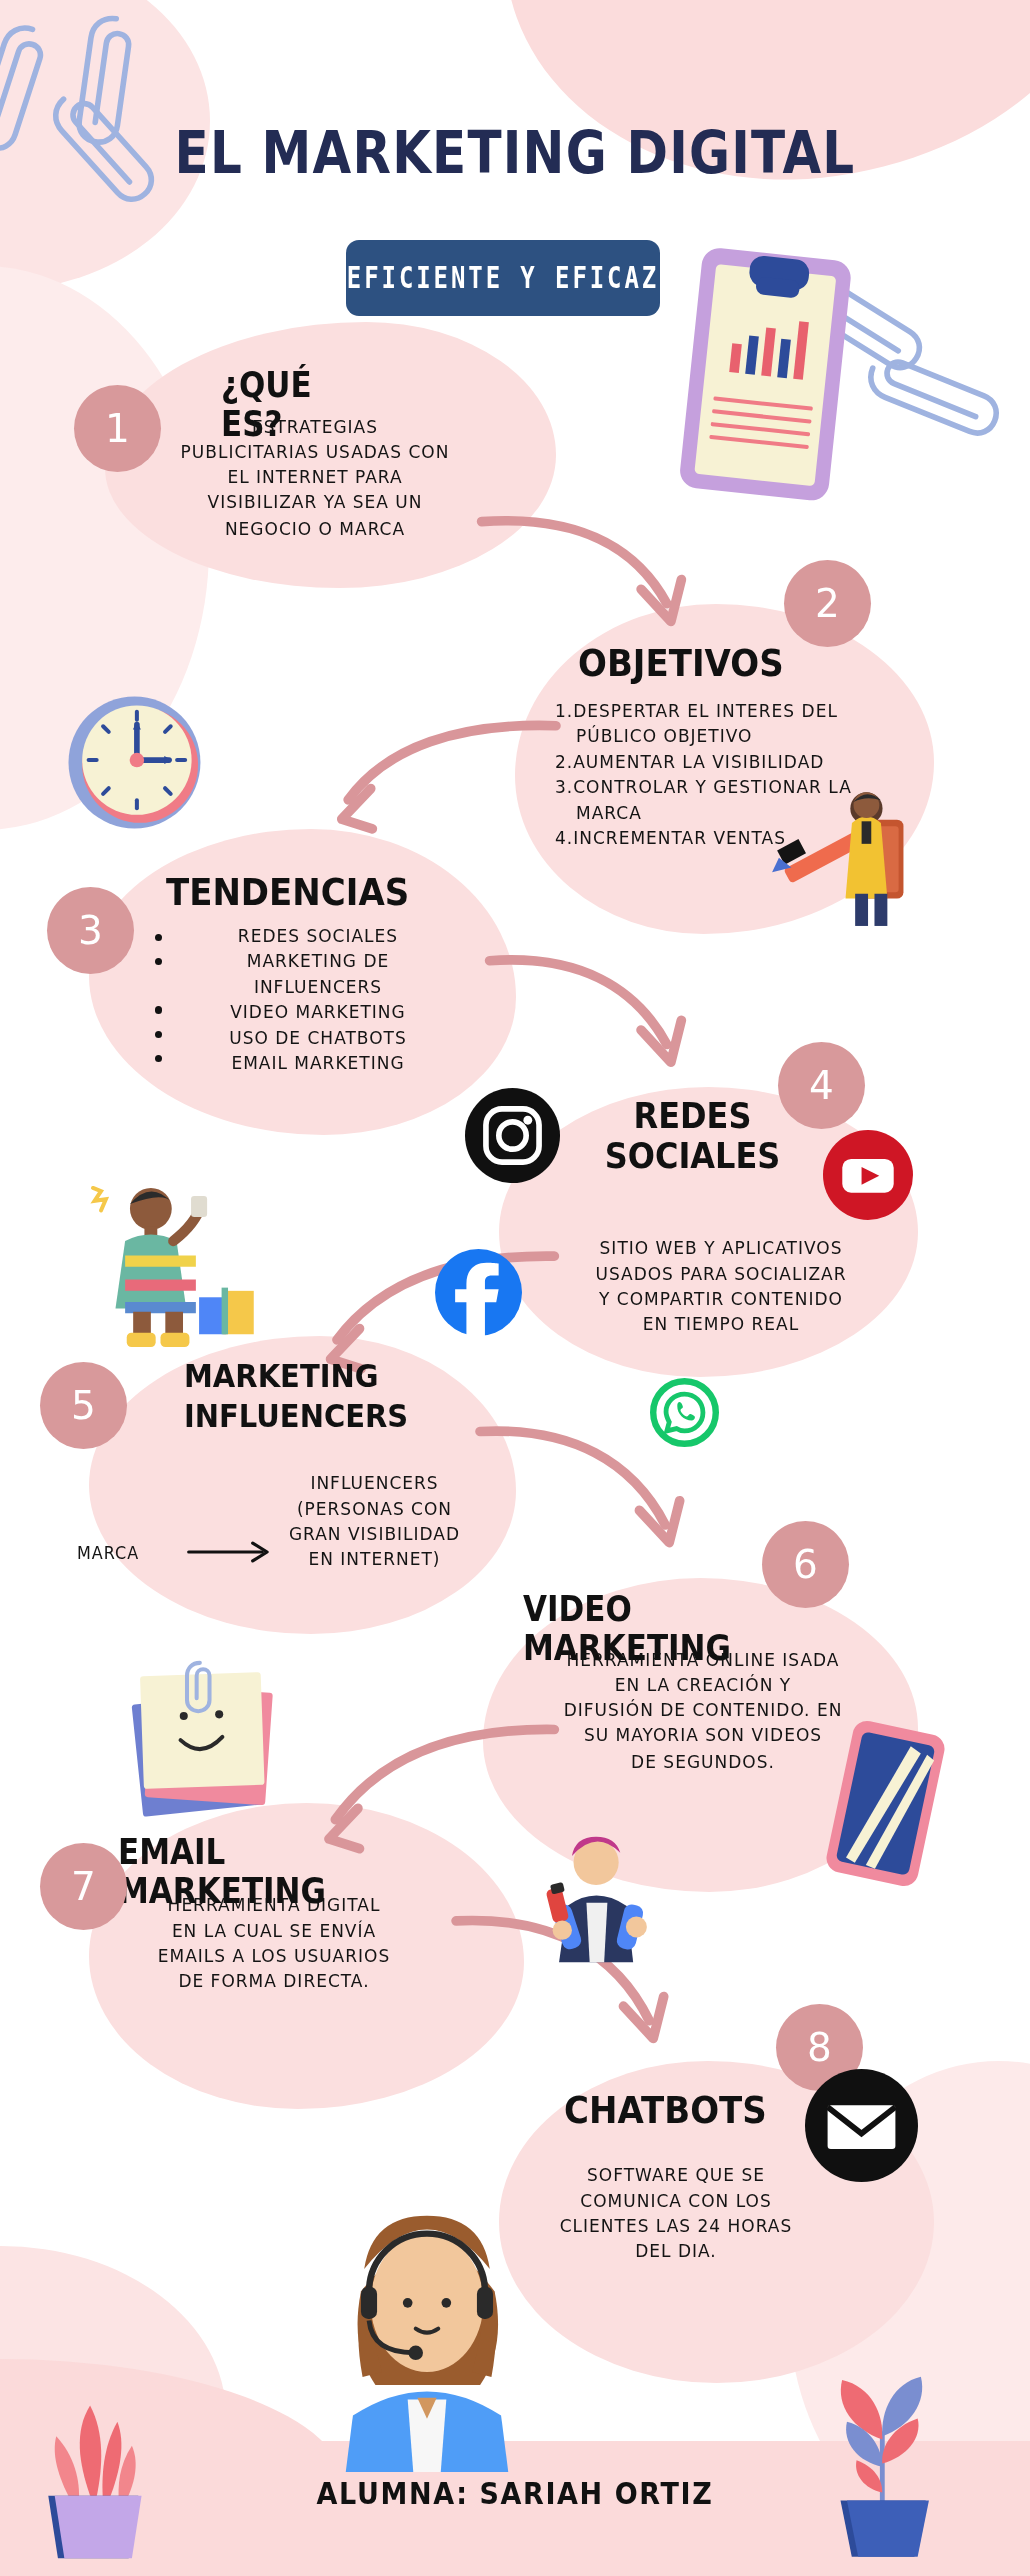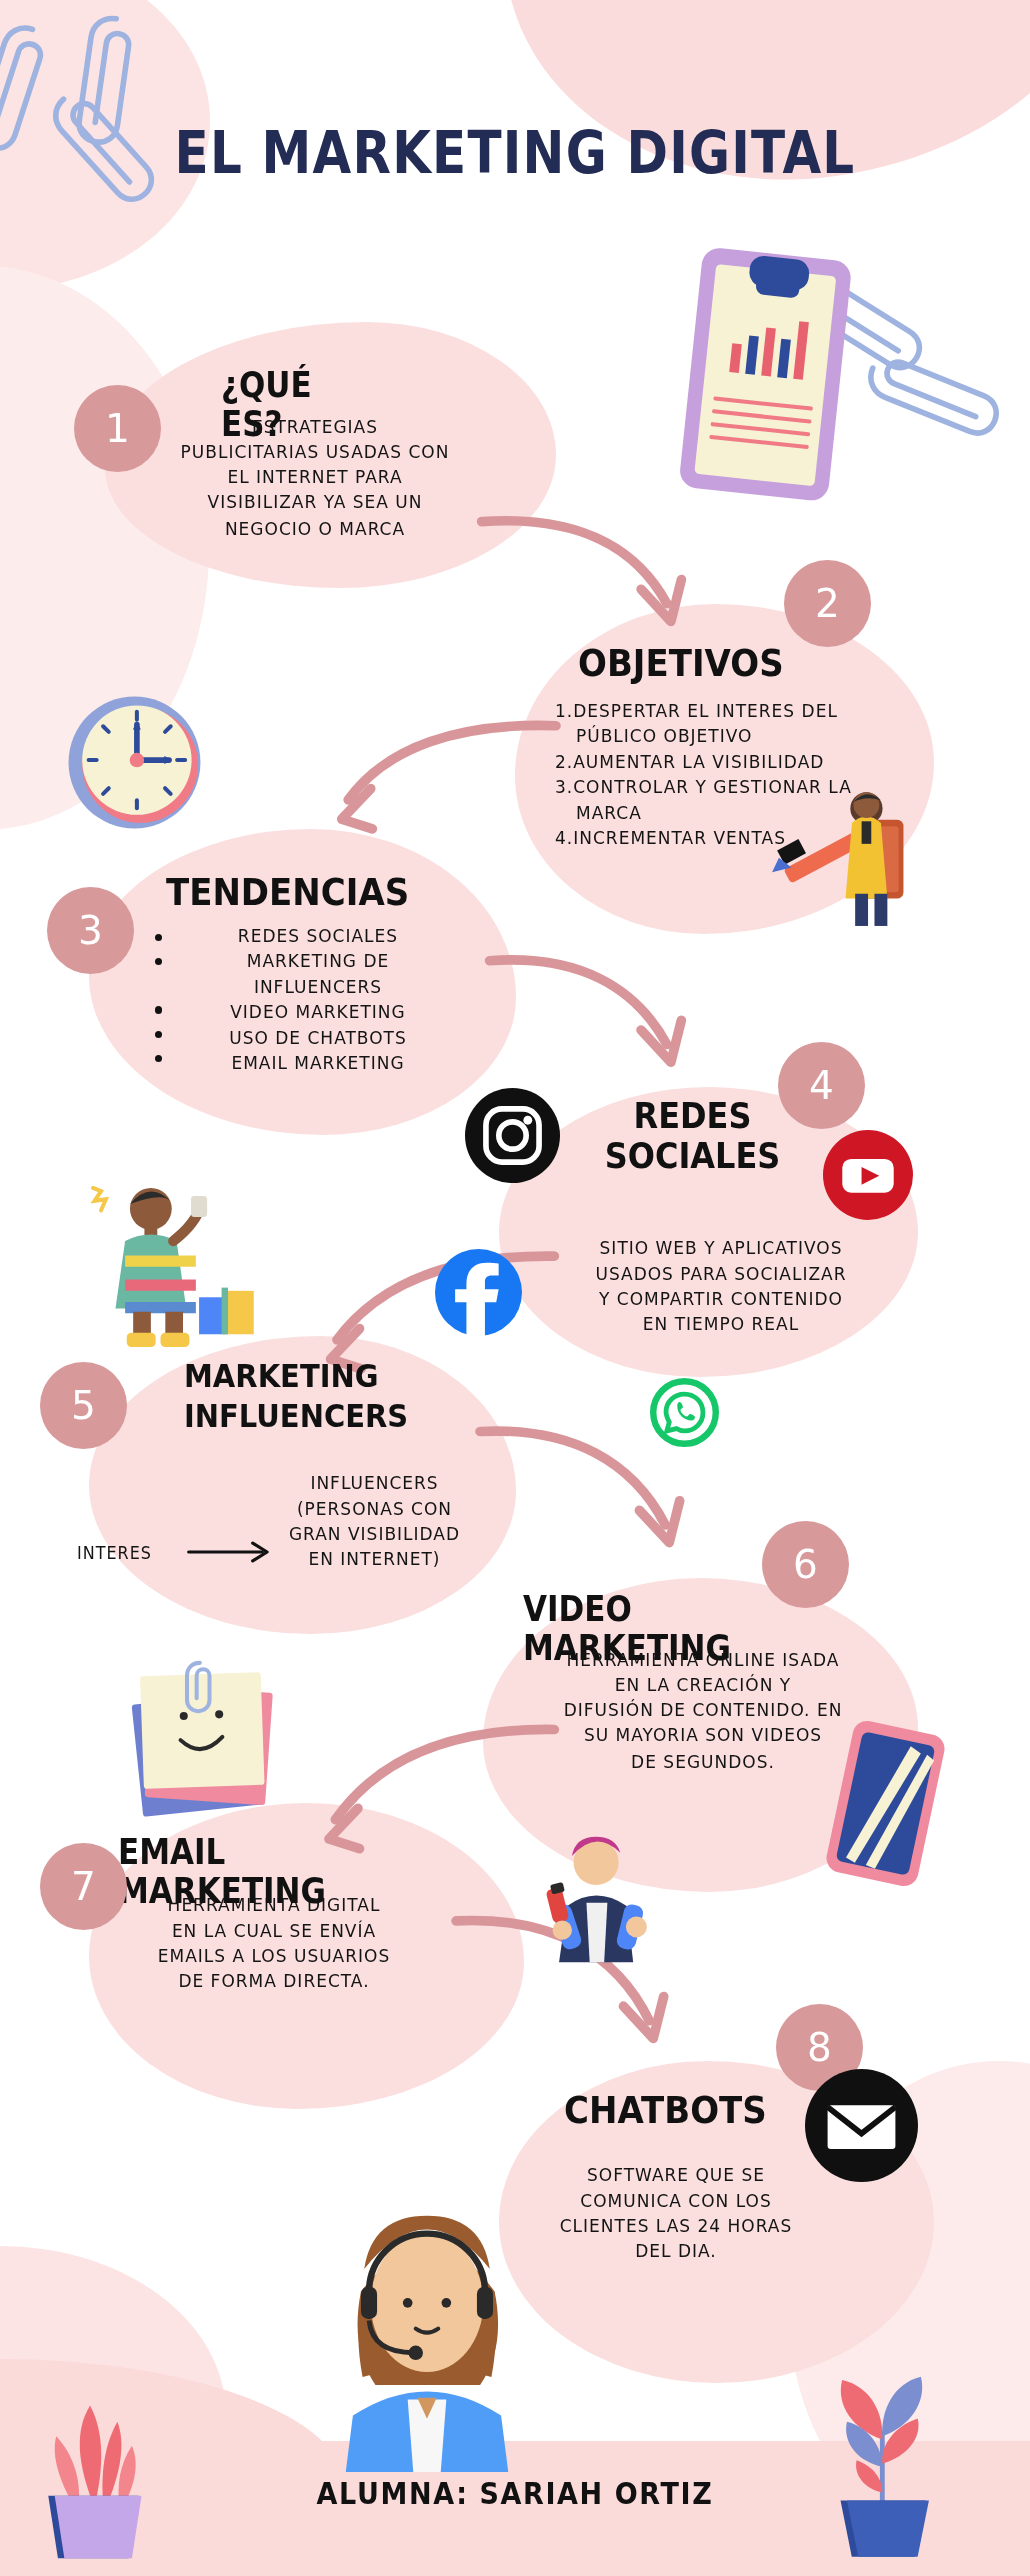--- a/index.html
+++ b/index.html
@@ -136,20 +136,23 @@
         <path d="M45 12 c-17 0 -28 12 -28 28 v114 c0 14 10 24 24 24 s24 -10 24 -24 V44 c0 -8 -6 -14 -14 -14 s-14 6 -14 14 v110" fill="none" stroke="#9fb3e0" stroke-width="7" stroke-linecap="round"></path>
       </svg>
   </div>
   <div class="clip" style="left:902px; top:314px; transform:rotate(-68deg);">
     <svg width="72" height="161" viewBox="0 0 90 200">
         <path d="M45 12 c-17 0 -28 12 -28 28 v114 c0 14 10 24 24 24 s24 -10 24 -24 V44 c0 -8 -6 -14 -14 -14 s-14 6 -14 14 v110" fill="none" stroke="#9fb3e0" stroke-width="7" stroke-linecap="round"></path>
       </svg>
   </div>
 
   <h1 id="header-title">EL MARKETING DIGITAL</h1>
+  <div id="subtitle-badge">
+    <span>EFICIENTE Y EFICAZ</span>
+  </div>
 
   <div class="illus" style="left:676px; top:242px;">
     <svg width="177" height="266" viewBox="0 0 220 330">
       <g transform="rotate(6 110 165)">
         <rect x="18" y="14" width="186" height="300" rx="22" fill="#c5a0dd"></rect>
         <rect x="36" y="34" width="150" height="262" rx="6" fill="#f7f2d4"></rect>
         <rect x="78" y="18" width="74" height="38" rx="17" fill="#2d4b9a"></rect>
         <rect x="88" y="44" width="54" height="22" rx="10" fill="#2d4b9a"></rect>
         <rect x="66" y="130" width="12" height="36" fill="#e8616e"></rect>
         <rect x="86" y="118" width="12" height="48" fill="#2d4b9a"></rect>
@@ -355,21 +358,21 @@
 
   <div class="step">
     <div class="blob" style="left:89px; top:1336px; width:427px; height:298px; border-radius:54% 46% 48% 52% / 50% 52% 48% 50%;"></div>
     <div class="badge" style="left:40px; top:1362px;">
       <span>5</span>
     </div>
     <div class="step-title" style="left:184px; top:1360px; font-size:29px; line-height:1.25;">
       <div>MARKETING</div>
       <div>INFLUENCERS</div>
     </div>
-    <div class="step-body" style="left:77px; top:1543px; font-size:16px;">INTERES</div>
+    <div class="step-body" style="left:77px; top:1543px; font-size:16px;">MARCA</div>
     <div class="arrow" style="left:185px; top:1536px;">
       <svg width="97" height="32" viewBox="0 0 120 40">
         <line x1="4" y1="20" x2="96" y2="20" stroke="#111" stroke-width="4" stroke-linecap="round"></line>
         <polyline points="84,9 102,20 84,31" fill="none" stroke="#111" stroke-width="4" stroke-linecap="round" stroke-linejoin="round"></polyline>
       </svg>
     </div>
     <div class="step-body" style="left:266px; top:1473px; width:217px; text-align:center;">
       <div>INFLUENCERS</div>
       <div>(PERSONAS CON</div>
       <div>GRAN VISIBILIDAD</div>

